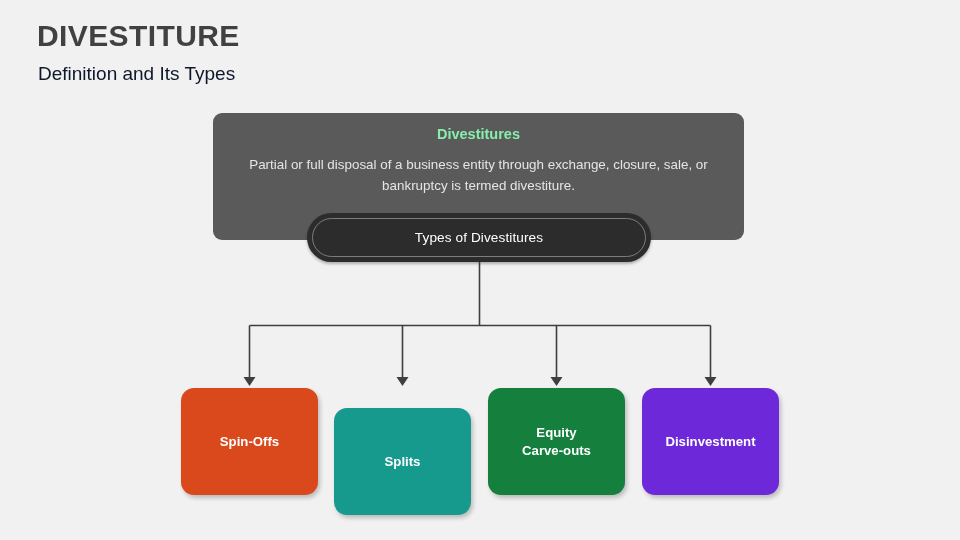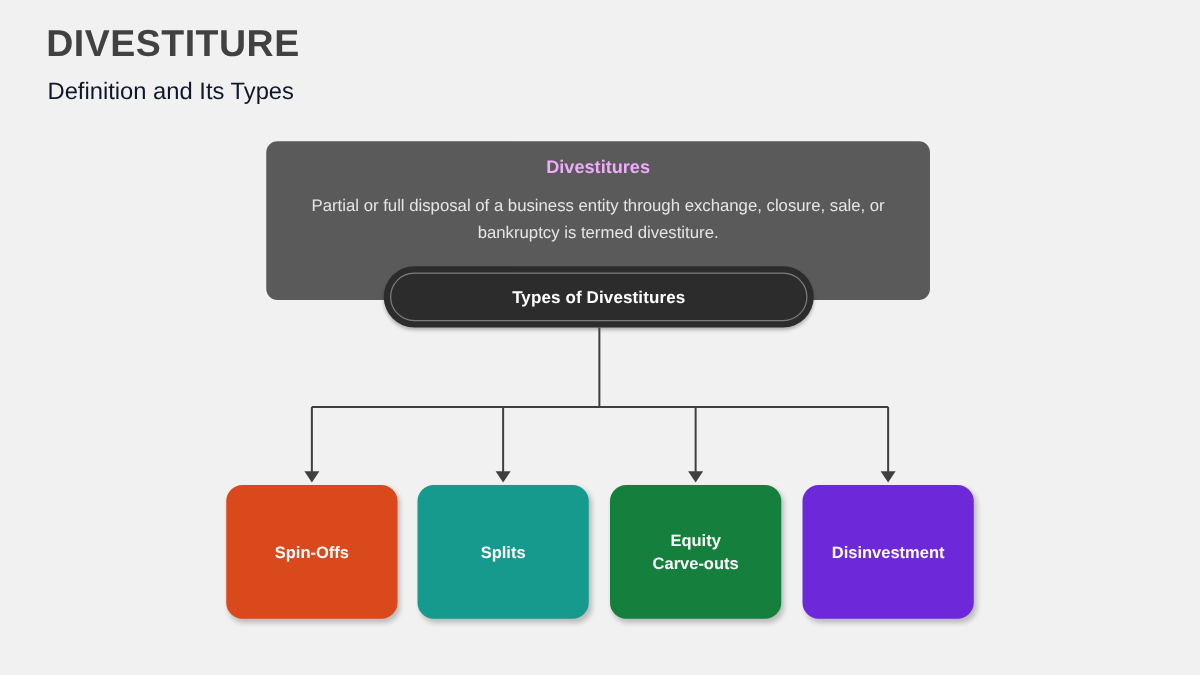--- a/index.html
+++ b/index.html
@@ -57,21 +57,21 @@
     background: #5a5a5a;
     border-radius: 9px;
     box-sizing: border-box;
   }
   #definition-heading {
     position: absolute;
     left: 0;
     top: 11px;
     width: 100%;
     text-align: center;
-    color: #f0abfc;
+    color: #86efac;
     font-size: 14.5px;
     font-weight: bold;
     line-height: 20px;
   }
   #definition-body {
     position: absolute;
     left: 32px;
     top: 42px;
     width: 467px;
     text-align: center;
@@ -107,21 +107,21 @@
     position: absolute;
     left: 0;
     top: 0;
     width: 100%;
     height: 100%;
     display: flex;
     align-items: center;
     justify-content: center;
     color: #ffffff;
     font-size: 13.6px;
-    font-weight: bold;
+    font-weight: normal;
     letter-spacing: 0.1px;
   }
 
   
   #connectors {
     position: absolute;
     left: 0;
     top: 0;
     width: 960px;
     height: 540px;
@@ -143,21 +143,21 @@
   }
   .type-box-label {
     color: #ffffff;
     font-size: 13.2px;
     font-weight: bold;
     text-align: center;
     line-height: 18px;
     padding: 0 6px;
   }
   #type-box-0 { left: 181px; }
-  #type-box-1 { left: 334px; }
+  #type-box-1 { left: 334px; margin-top: 20px; }
   #type-box-2 { left: 488px; }
   #type-box-3 { left: 642px; }
 </style>
 </head>
 <body style="background: rgb(241, 241, 241);">
 
 <div id="slide">
 
   <div id="page-title">DIVESTITURE</div>
   <div id="page-subtitle">Definition and Its Types</div>

